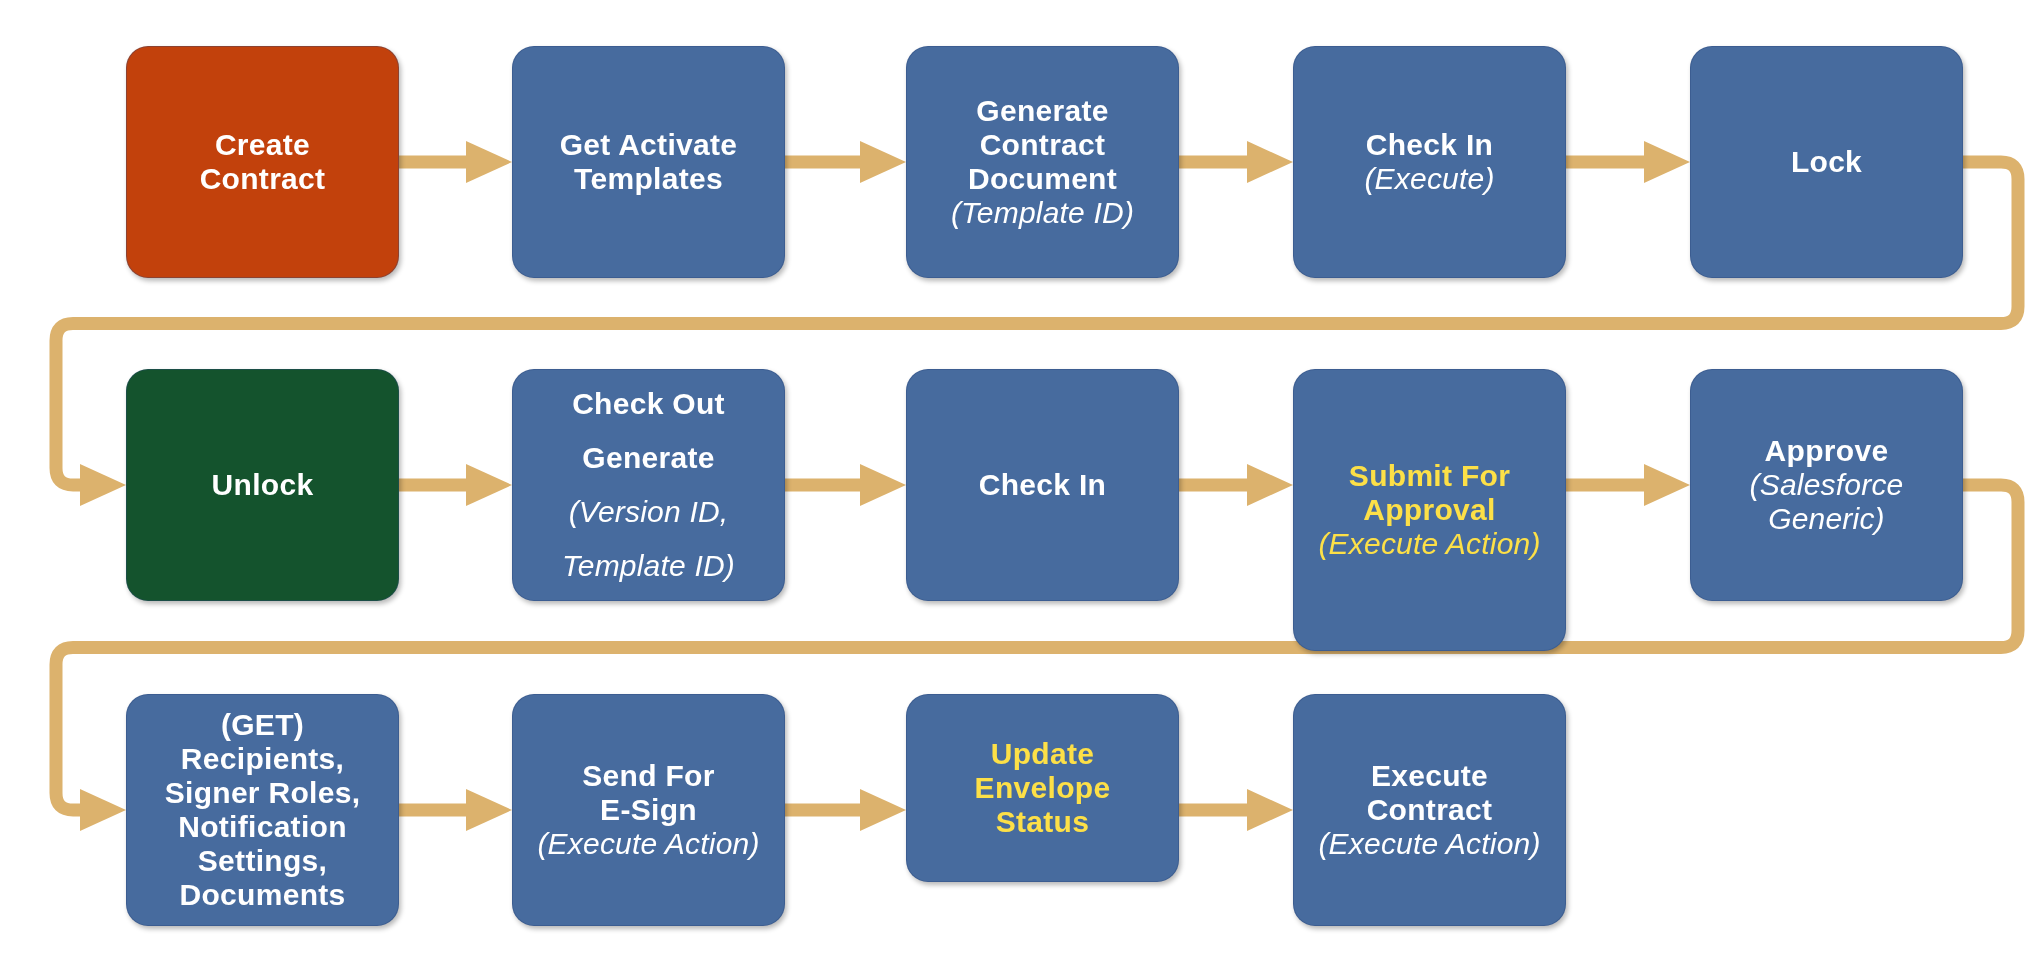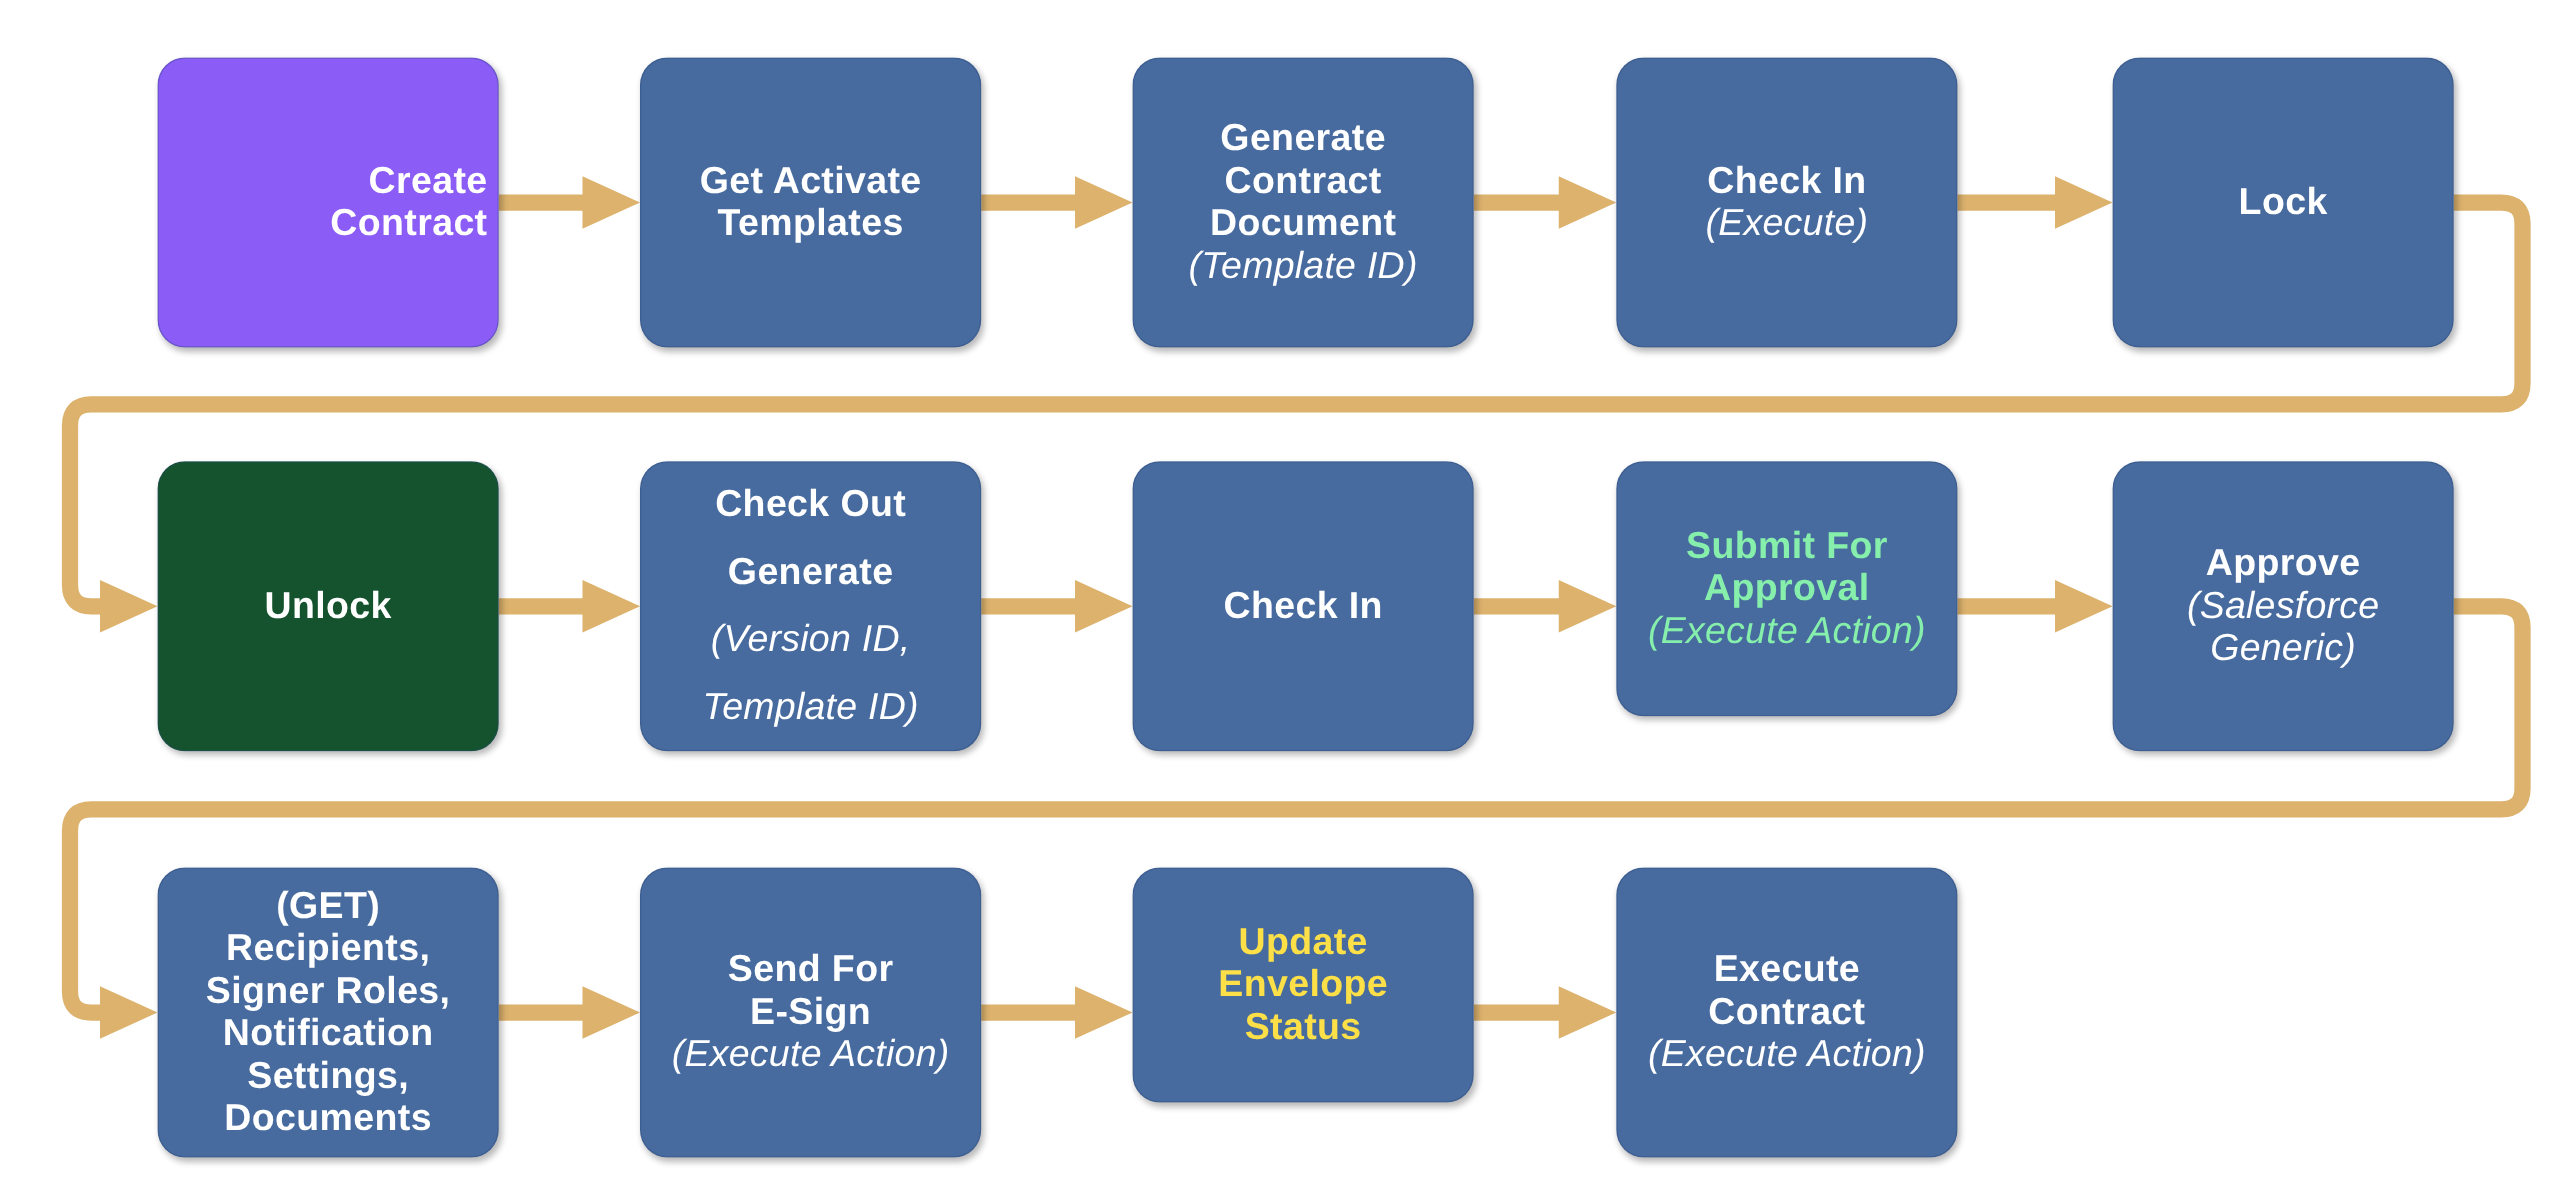--- a/index.html
+++ b/index.html
@@ -76,21 +76,21 @@
       <polygon points="1644,464 1690,485 1644,506" fill="#dcb26d"></polygon>
       <path d="M 1963 485 H 2001 Q 2018 485 2018 502 V 630.5 Q 2018 647.5 2001 647.5 H 73 Q 56 647.5 56 664.5 V 793 Q 56 810 73 810 H 84" stroke="#dcb26d" stroke-width="13" fill="none"></path>
       <polygon points="80,789 126,810 80,831" fill="#dcb26d"></polygon>
       <path d="M 399 810 H 470" stroke="#dcb26d" stroke-width="13" fill="none"></path>
       <polygon points="466,789 512,810 466,831" fill="#dcb26d"></polygon>
       <path d="M 785 810 H 864" stroke="#dcb26d" stroke-width="13" fill="none"></path>
       <polygon points="860,789 906,810 860,831" fill="#dcb26d"></polygon>
       <path d="M 1179 810 H 1251" stroke="#dcb26d" stroke-width="13" fill="none"></path>
       <polygon points="1247,789 1293,810 1247,831" fill="#dcb26d"></polygon>
     </svg>
-<div class="flow-box" style="left: 126px; top: 46px; width: 273px; height: 232px; background: #8b5cf6; color: rgb(255, 255, 255); align-items: flex-end;">
+<div class="flow-box" style="left: 126px; top: 46px; width: 273px; height: 232px; background: #c2410c; color: rgb(255, 255, 255);">
       <div class="t">Create</div>
       <div class="t">Contract</div>
     </div>
     <div class="flow-box" style="left: 512px; top: 46px; width: 273px; height: 232px; background: rgb(71, 107, 158); color: rgb(255, 255, 255);">
       <div class="t">Get Activate</div>
       <div class="t">Templates</div>
     </div>
     <div class="flow-box" style="left: 906px; top: 46px; width: 273px; height: 232px; background: rgb(71, 107, 158); color: rgb(255, 255, 255);">
       <div class="t">Generate</div>
       <div class="t">Contract</div>
@@ -109,21 +109,21 @@
     </div>
     <div class="flow-box" style="left: 512px; top: 369px; width: 273px; height: 232px; background: rgb(71, 107, 158); color: rgb(255, 255, 255); gap: 20px;">
       <div class="t">Check Out</div>
       <div class="t">Generate</div>
       <div class="s">(Version ID,</div>
       <div class="s">Template ID)</div>
     </div>
     <div class="flow-box" style="left: 906px; top: 369px; width: 273px; height: 232px; background: rgb(71, 107, 158); color: rgb(255, 255, 255);">
       <div class="t">Check In</div>
     </div>
-    <div class="flow-box" style="left: 1293px; top: 369px; width: 273px; height: 204px; background: rgb(71, 107, 158); color: #86efac;">
+    <div class="flow-box" style="left: 1293px; top: 369px; width: 273px; height: 282px; background: rgb(71, 107, 158); color: #fde047;">
       <div class="t">Submit For</div>
       <div class="t">Approval</div>
       <div class="s">(Execute Action)</div>
     </div>
     <div class="flow-box" style="left: 1690px; top: 369px; width: 273px; height: 232px; background: rgb(71, 107, 158); color: rgb(255, 255, 255);">
       <div class="t">Approve</div>
       <div class="s">(Salesforce</div>
       <div class="s">Generic)</div>
     </div>
     <div class="flow-box" style="left: 126px; top: 694px; width: 273px; height: 232px; background: rgb(71, 107, 158); color: rgb(255, 255, 255);">

